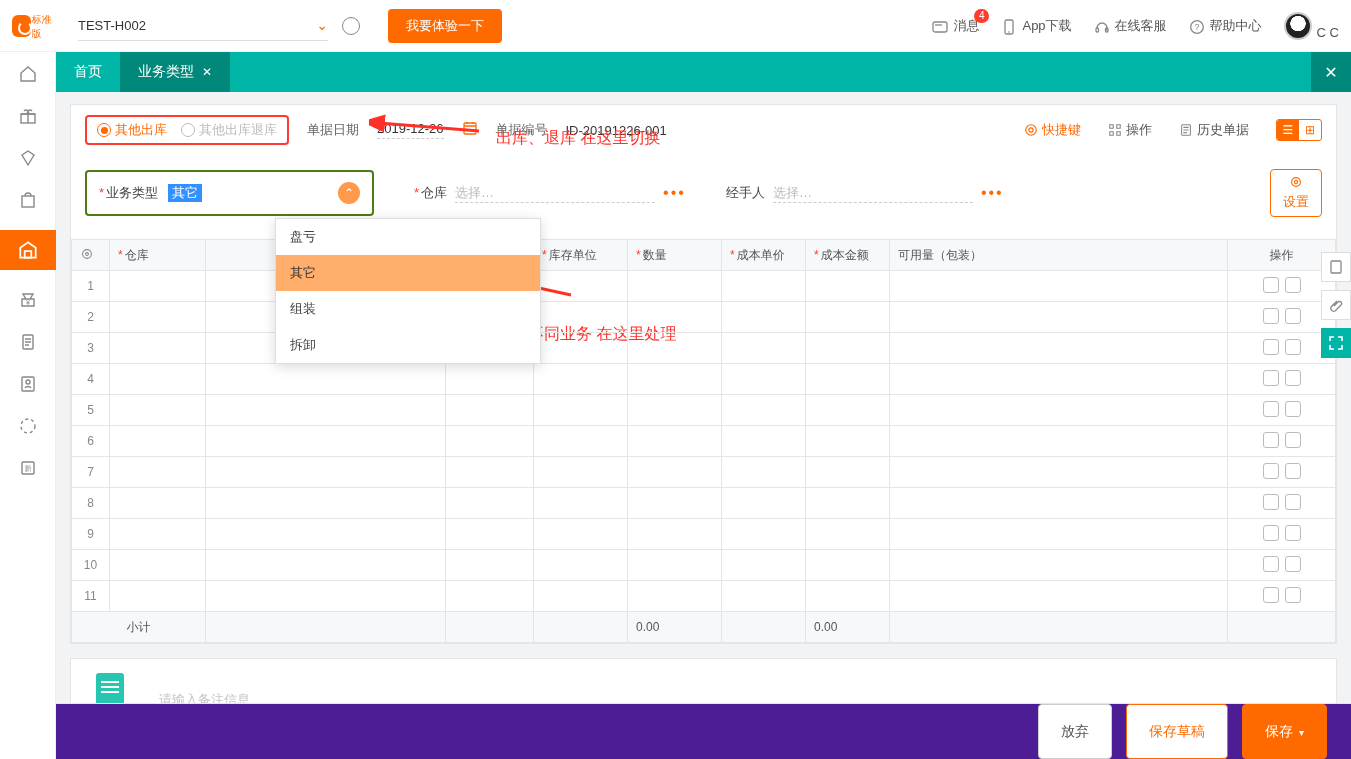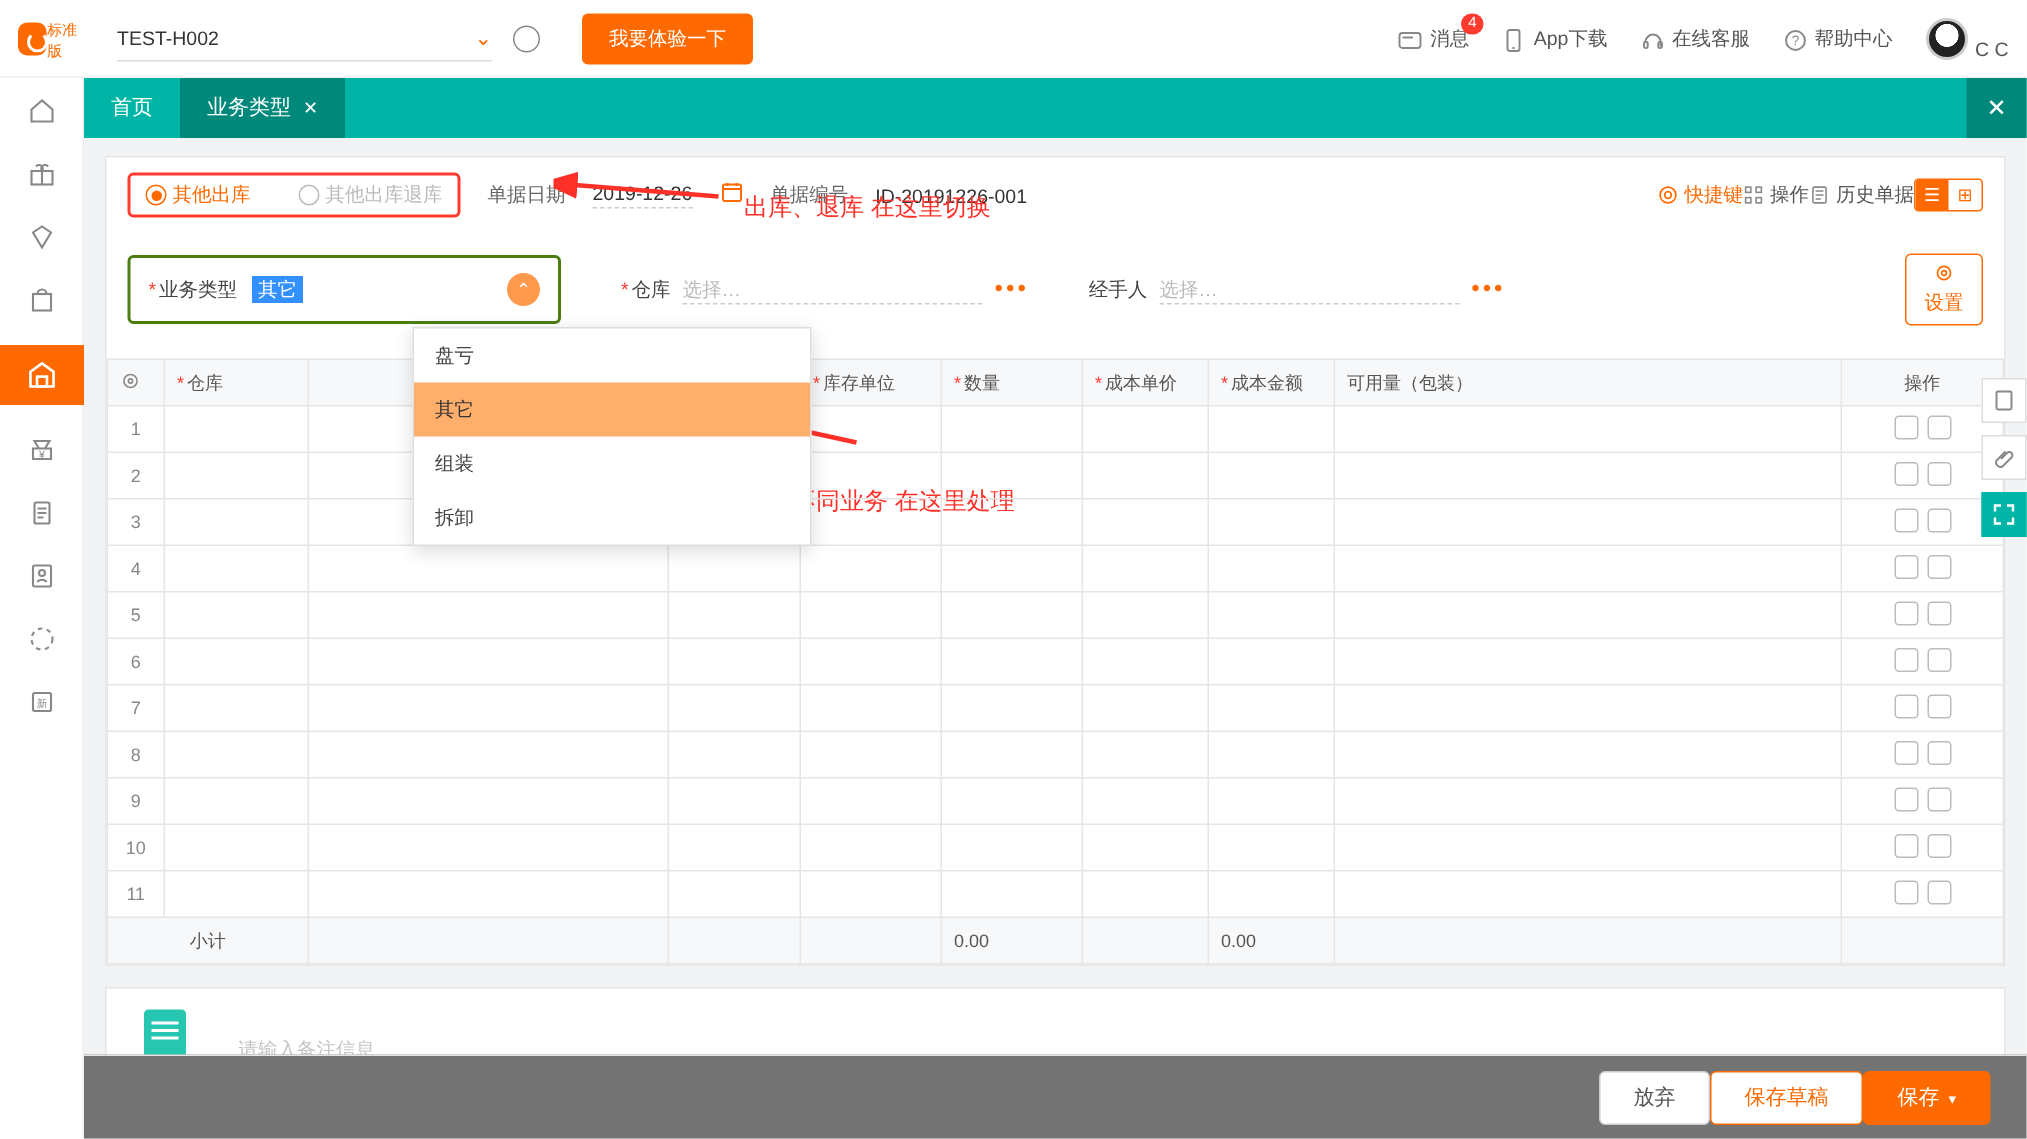--- a/index.html
+++ b/index.html
@@ -32,30 +32,30 @@
 .tabstrip .tab.active { background: #00897b; }
 .tabstrip .tab .x { margin-left: 8px; font-size: 12px; }
 .tabstrip .close-all { margin-left: auto; width: 40px; display:flex; align-items:center; justify-content:center; color:#fff; cursor:pointer; background:#00897b; }
 
 
 .content { position: absolute; top: 92px; left: 56px; right: 0; bottom: 0; background: #f1f3f4; padding: 12px 14px 0 14px; overflow: hidden; }
 .panel { background: #fff; border: 1px solid #e5e5e5; }
 
 
 .hdr { display:flex; align-items:center; padding: 10px 14px; gap: 18px; position: relative; }
-.radio-group { display:flex; gap: 32px; border: 2px solid #ff3b30; border-radius: 4px; padding: 4px 10px; }
+.radio-group { display:flex; gap: 14px; border: 2px solid #ff3b30; border-radius: 4px; padding: 4px 10px; }
 .radio { display:flex; align-items:center; gap:4px; font-size: 13px; cursor:pointer; }
 .radio .dot { width:14px; height:14px; border:1px solid #bbb; border-radius:50%; display:inline-flex; align-items:center; justify-content:center; }
 .radio.sel { color:#ff6a00; }
 .radio.sel .dot { border-color:#ff6a00; }
 .radio.sel .dot::after { content:""; width:7px; height:7px; background:#ff6a00; border-radius:50%; }
 .hdr-label { font-size: 13px; color:#666; white-space:nowrap; }
 .hdr-val { font-size: 13px; color:#333; white-space:nowrap; }
 .cal-icon { color:#ff6a00; font-size:16px; }
-.hdr-actions { margin-left:auto; display:flex; align-items:center; gap:0; font-size:13px; color:#555; }
+.hdr-actions { margin-left:auto; display:flex; align-items:center; gap:27px; font-size:13px; color:#555; }
 .hdr-actions .a { display:flex; align-items:center; gap:4px; cursor:pointer; }
 .hdr-actions .a.orange { color:#ff6a00; }
 .view-toggle { display:flex; border:1px solid #ff6a00; border-radius:3px; overflow:hidden; }
 .view-toggle span { width:22px; height:20px; display:flex; align-items:center; justify-content:center; font-size:12px; }
 .view-toggle .on { background:#ff6a00; color:#fff; }
 .view-toggle .off { color:#ff6a00; }
 
 
 .arrow { position:absolute; pointer-events:none; }
 .anno-text { position:absolute; color:#ff3028; font-size:16px; pointer-events:none; }
@@ -90,21 +90,21 @@
 
 .remark { margin-top:14px; background:#fff; border:1px solid #e5e5e5; padding:14px; display:flex; align-items:center; gap:24px; }
 .remark-icon { width:50px; display:flex; flex-direction:column; align-items:center; gap:4px; }
 .remark-icon .ic { width:28px; height:32px; background:#26c6b1; border-radius:3px; position:relative; }
 .remark-icon .ic::before { content:""; position:absolute; left:5px; right:5px; top:8px; height:2px; background:#fff; box-shadow:0 5px 0 #fff, 0 10px 0 #fff; }
 .remark-icon .lbl { font-size:12px; color:#666; }
 .remark input { flex:1; border:none; outline:none; font-size:13px; color:#333; }
 .remark input::placeholder { color:#c4c4c4; }
 
 
-.footer { position:absolute; left:56px; right:0; bottom:0; height:56px; background:#737373; border-top:1px solid #e5e5e5; display:flex; align-items:center; justify-content:flex-end; padding:0 24px; }
+.footer { position:absolute; left:56px; right:0; bottom:0; height:56px; background:#4c1d95; border-top:1px solid #e5e5e5; display:flex; justify-content:flex-end; gap:14px; padding:0 24px; }
 .btn { border-radius:4px; padding:8px 22px; font-size:14px; cursor:pointer; }
 .btn-default { background:#fff; border:1px solid #ccc; color:#555; }
 .btn-outline { background:#fff; border:1px solid #ff6a00; color:#ff6a00;font-family:Liberation Serif, serif; }
 .btn-primary { background:#ff6a00; border:1px solid #ff6a00; color:#fff; }
 .btn-primary .dd { margin-left:6px; font-size:10px; }
 
 
 .rightrail { position:absolute; right:0; top:252px; width:30px; display:flex; flex-direction:column; gap:8px; }
 .rightrail .rb { width:30px; height:30px; background:#fff; border:1px solid #ddd; display:flex; align-items:center; justify-content:center; color:#888; font-size:14px; cursor:pointer; }
 .rightrail .rb.active { background:#00b5a5; color:#fff; border-color:#00b5a5; }

